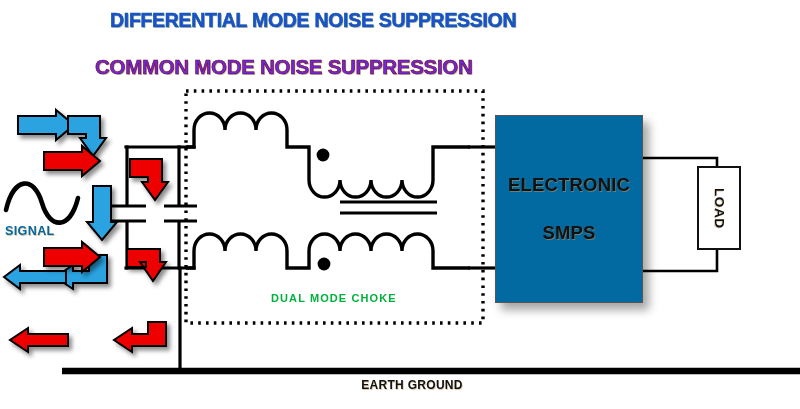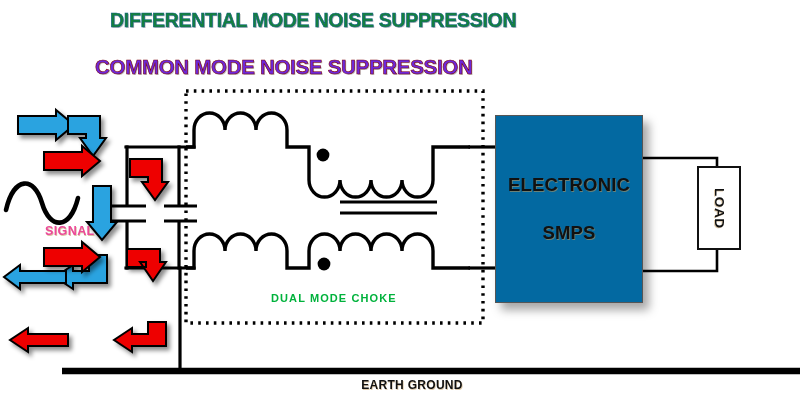--- a/index.html
+++ b/index.html
@@ -3,30 +3,30 @@
 <meta charset="utf-8">
 <style>
   html,body{margin:0;padding:0;background:#ffffff;}
   body{width:800px;height:409px;overflow:hidden;
        font-family:"Liberation Sans","DejaVu Sans",sans-serif;}
   #stage{position:relative;width:800px;height:409px;background:#fff;}
   #svgroot{position:absolute;left:0;top:0;width:800px;height:409px;}
 
   .ttl{position:absolute;white-space:nowrap;font-weight:bold;
        letter-spacing:-0.3px;}
-  #title-diff{left:110px;top:9px;font-size:19.5px;color:#15803d;
+  #title-diff{left:110px;top:9px;font-size:19.5px;color:#1d4ed8;
        -webkit-text-stroke:0.6px #0d5f85;
        text-shadow:1px 1px 0 rgba(120,120,120,0.45);}
   #title-common{left:95px;top:55px;font-size:20.5px;color:#6d28d9;
        -webkit-text-stroke:0.6px #7d0009;
        text-shadow:1px 1px 0 rgba(120,120,120,0.45);}
 
   #label-signal{position:absolute;left:5px;top:224px;font-size:12.5px;
-       font-weight:bold;color:#ec4899;letter-spacing:0.4px;
-       text-shadow:0.7px 0.7px 0 rgba(190,150,90,0.55);margin-left:40px;}
+       font-weight:bold;color:#0369a1;letter-spacing:0.4px;
+       text-shadow:0.7px 0.7px 0 rgba(190,150,90,0.55);}
   #label-choke{position:absolute;left:271px;top:292px;font-size:11px;
        font-weight:bold;color:#00b23c;letter-spacing:1.1px;}
   #label-earth{position:absolute;left:0;top:378px;width:800px;
        text-align:center;font-size:12px;font-weight:bold;color:#111;
        letter-spacing:0.3px;
        text-shadow:0.7px 0.7px 0 rgba(190,150,90,0.5);padding-left:12px;}
 
   #device-box{position:absolute;left:495px;top:115px;width:146px;height:186px;
        background:#0369a1;border:1.6px solid #555;
        box-shadow:6px 7px 9px rgba(0,0,0,0.35);

